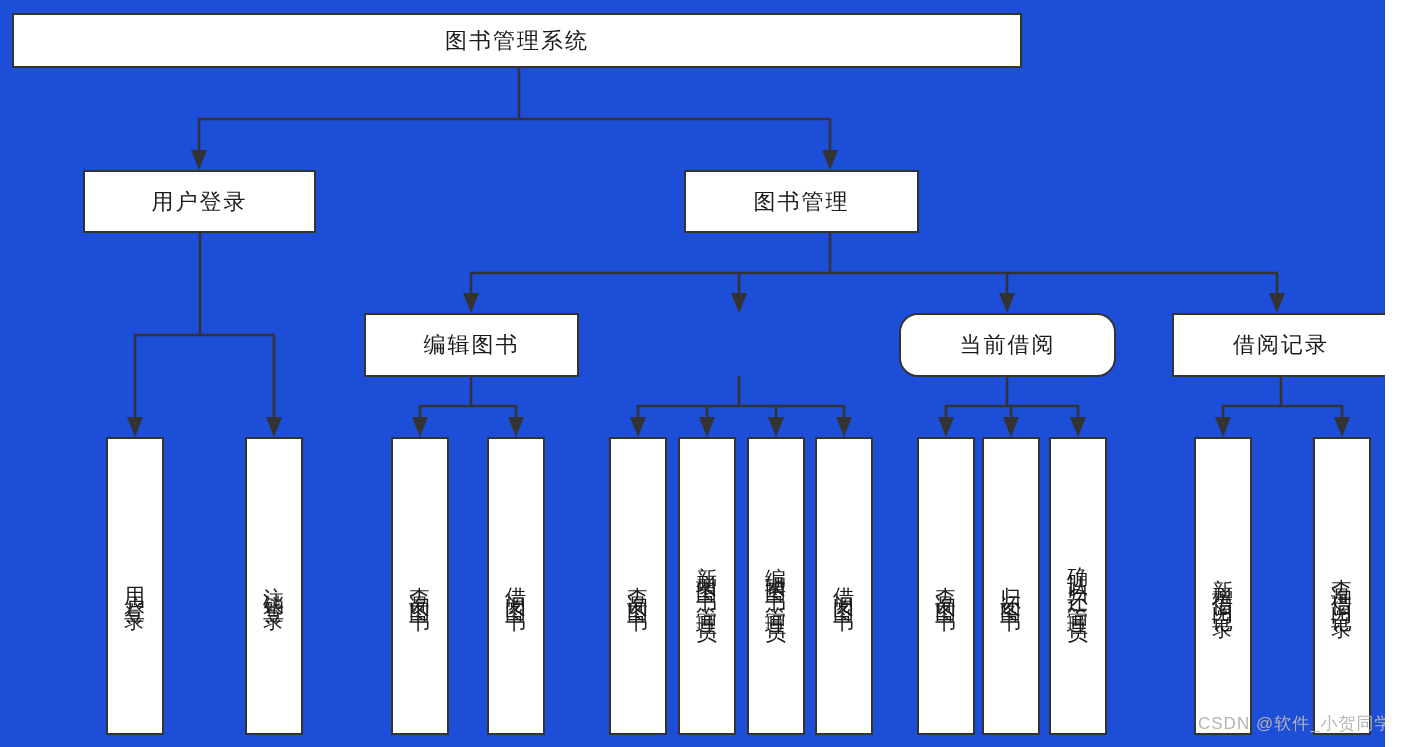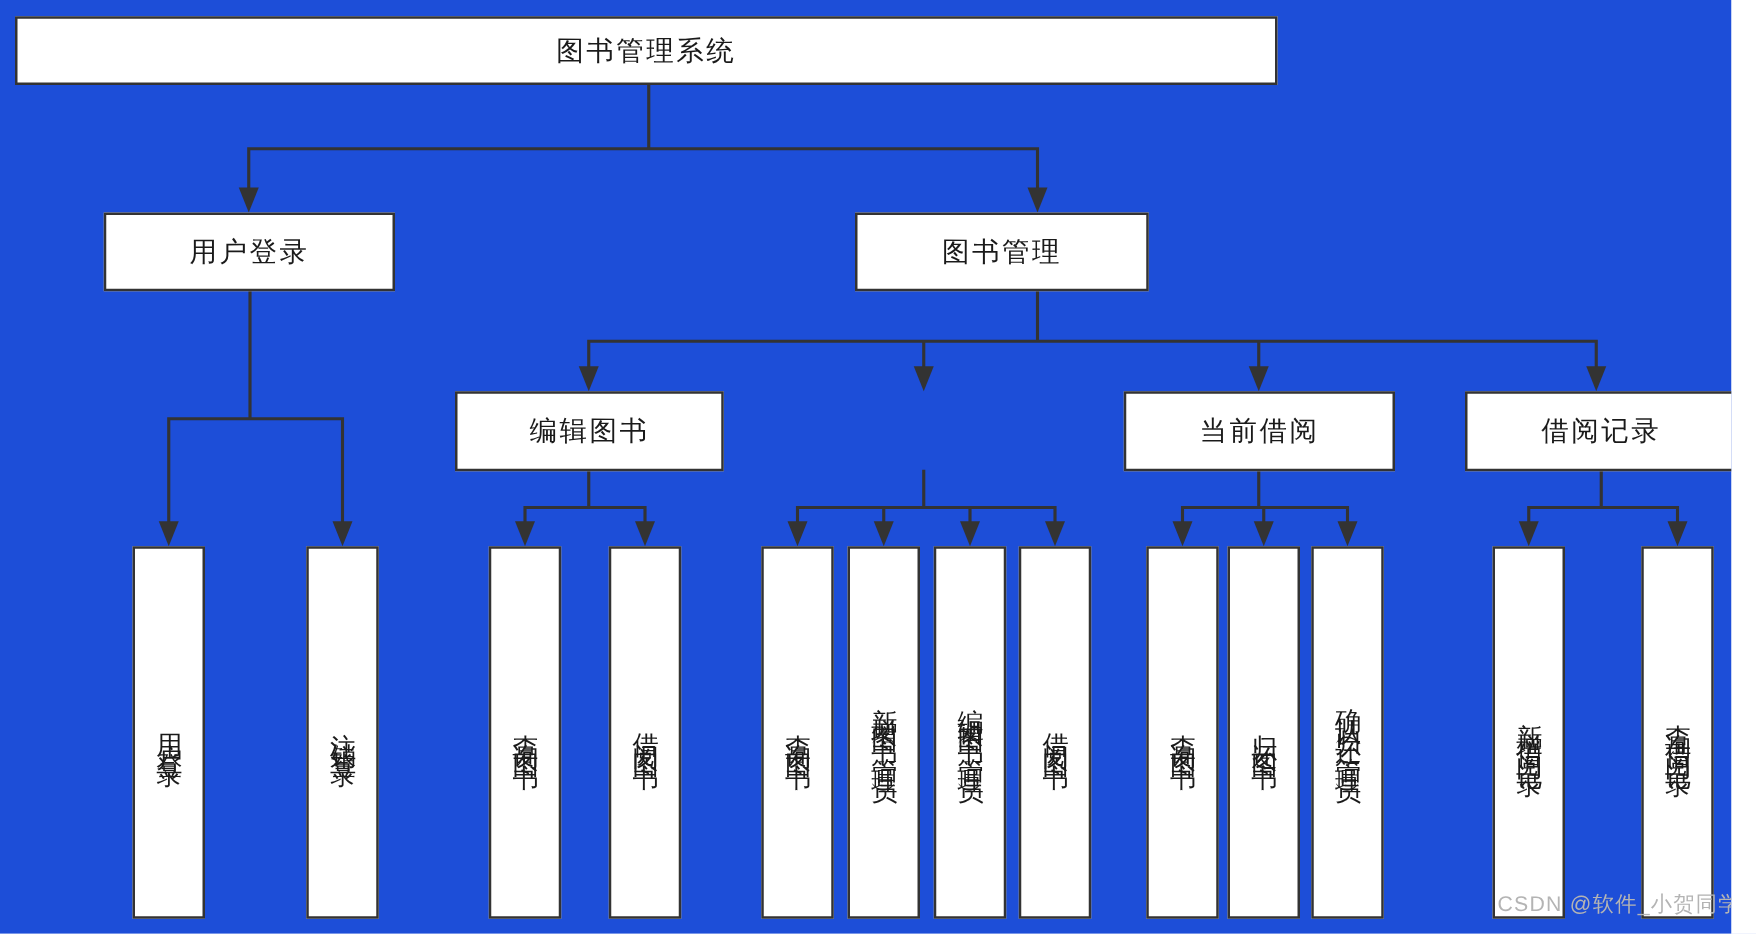--- a/index.html
+++ b/index.html
@@ -82,21 +82,21 @@
   <div class="hbox" style="left:83px;top:170px;width:233px;height:63px;">
     <span>用户登录</span>
   </div>
   <div class="hbox" style="left:684px;top:170px;width:235px;height:63px;">
     <span>图书管理</span>
   </div>
 
   <div class="hbox" style="left:364px;top:313px;width:215px;height:64px;">
     <span>编辑图书</span>
   </div>
-  <div class="hbox" style="left:899px;top:313px;width:217px;height:64px;">
+  <div class="hbox" style="left:899px;top:313px;width:217px;height:64px;border-radius:19px;">
     <span>当前借阅</span>
   </div>
   <div class="hbox" style="left:1172px;top:313px;width:218px;height:64px;">
     <span>借阅记录</span>
   </div>
 
   <div class="vbox" style="left:106px;">
     <span class="vtext">用户登录</span>
   </div>
   <div class="vbox" style="left:245px;">

